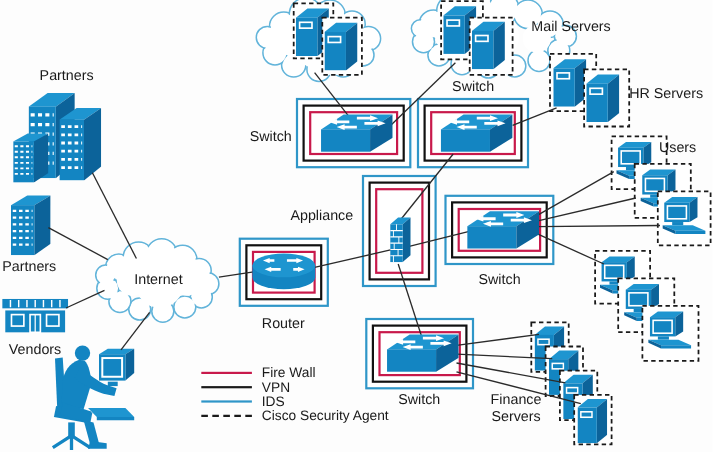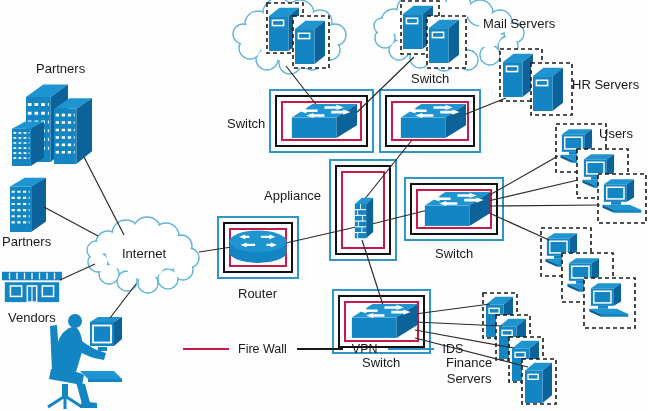--- a/index.html
+++ b/index.html
@@ -5,21 +5,21 @@
   html,body{margin:0;padding:0;background:#fff;}
   #stage{position:relative;width:648px;height:411px;background:#fdfdfd;overflow:hidden;
          font-family:"Liberation Sans",sans-serif;}
   #gfx{position:absolute;left:0;top:0;}
   .ffront{fill:var(--blue);}
   .ftop{fill:var(--blue-top);}
   .fside{fill:var(--blue-dark);}
   .arr{fill:#ffffff;}
   .lbl{position:absolute;font-size:13px;line-height:1.22;color:#1a1a1a;white-space:nowrap;}
   .lbl.pre{white-space:pre-line;text-align:center;}
-  #legend{position:absolute;left:183px;top:342px;display:flex;flex-direction:row;gap:10px;}
+  #legend{position:absolute;left:183px;top:332px;display:flex;flex-direction:column;gap:0;}
   .lrow{display:flex;align-items:center;height:13px;}
   .lswatch{display:inline-block;width:46px;height:0;margin-right:9px;}
   .llabel{font-size:12.5px;color:#1a1a1a;white-space:nowrap;}
 </style>
 </head>
 <body>
 
 <div id="stage">
 
   <svg id="gfx" width="648" height="411" viewBox="0 0 648 411">
@@ -366,14 +366,18 @@
       <span class="llabel">Fire Wall</span>
     </div>
     <div class="lrow">
       <span class="lswatch" style="border-top: 2.2px solid rgb(26, 26, 26);"></span>
       <span class="llabel">VPN</span>
     </div>
     <div class="lrow">
       <span class="lswatch" style="border-top: 2.2px solid rgb(47, 150, 200);"></span>
       <span class="llabel">IDS</span>
     </div>
+    <div class="lrow">
+      <span class="lswatch" style="border-top: 2.2px dashed rgb(26, 26, 26);"></span>
+      <span class="llabel">Cisco Security Agent</span>
+    </div>
   </div>
 </div>
 
 </body></html>

